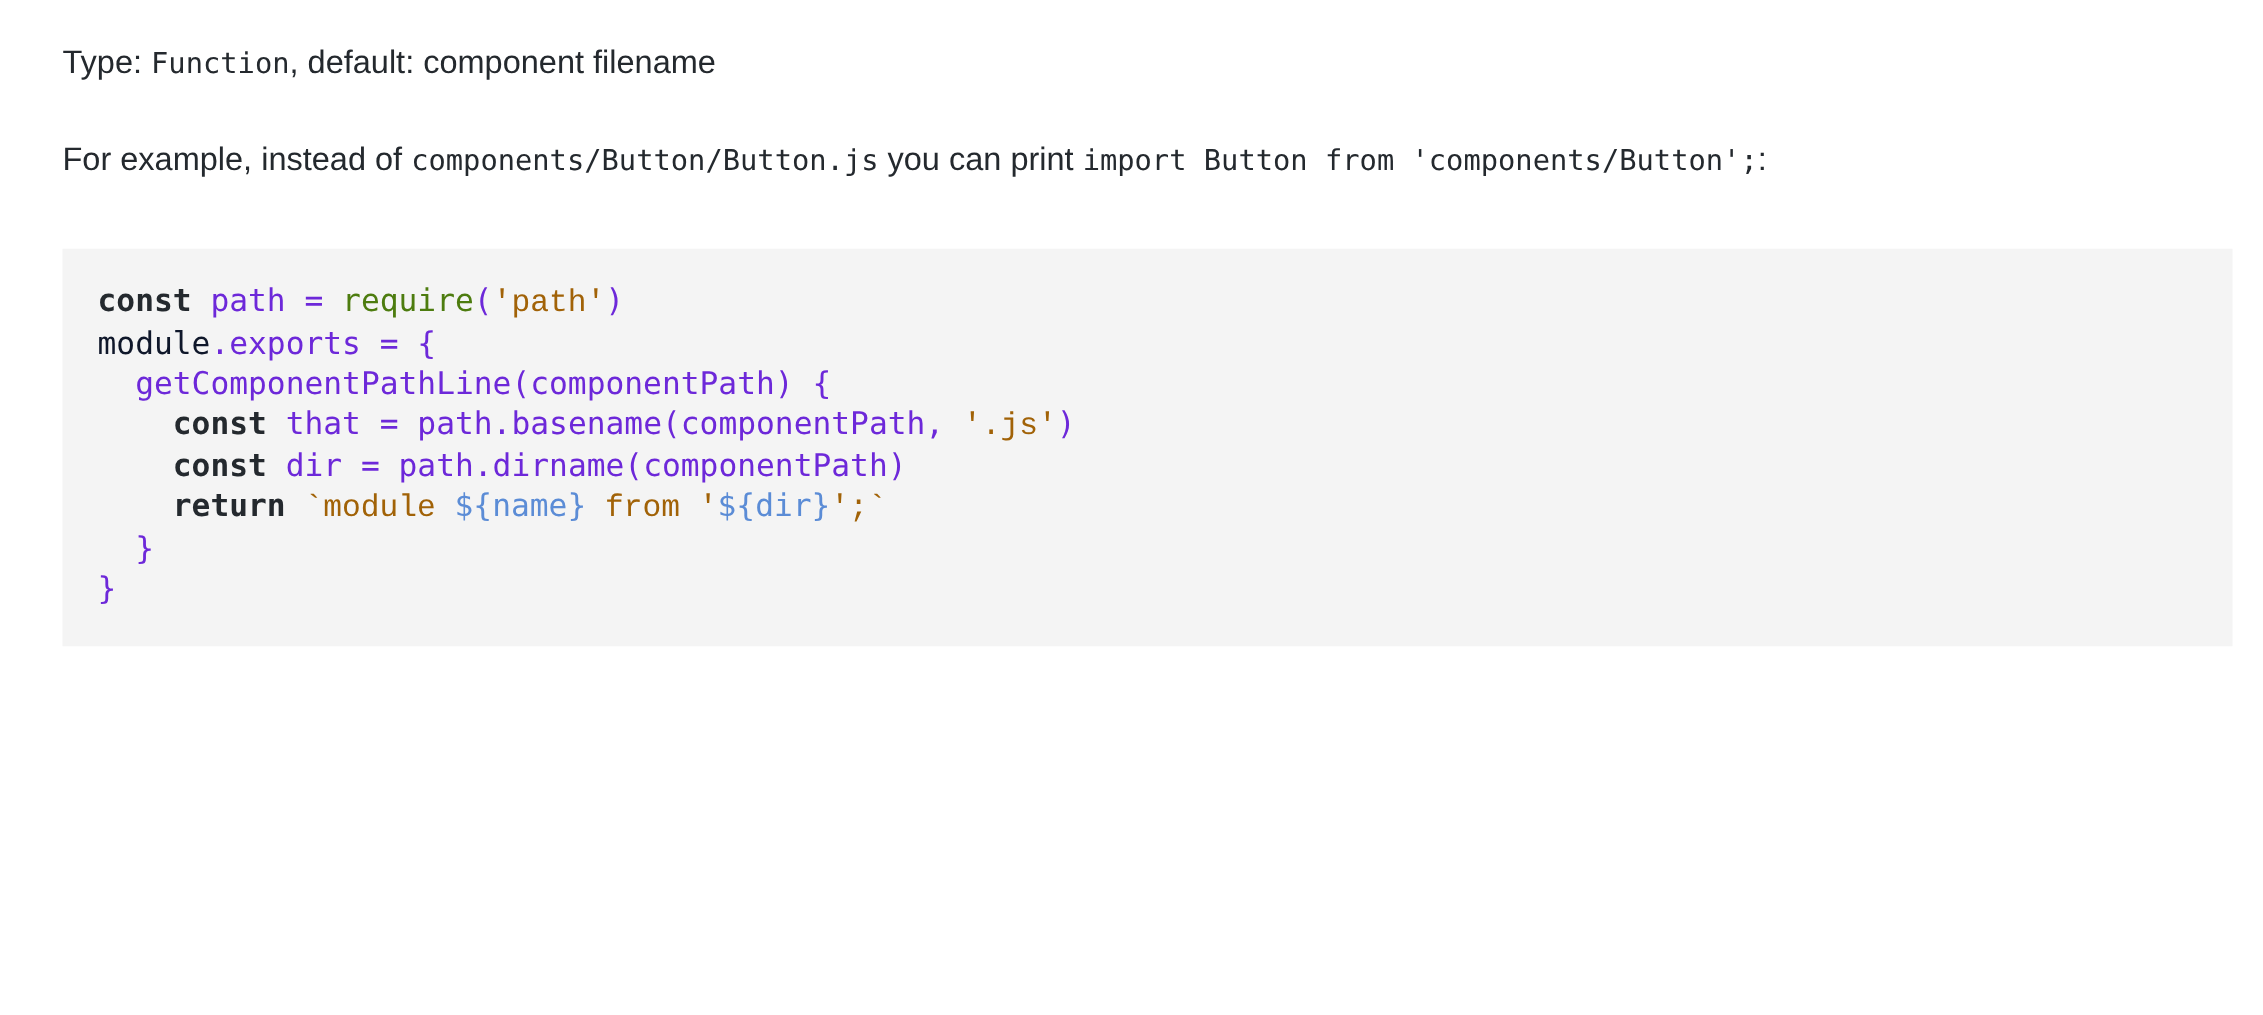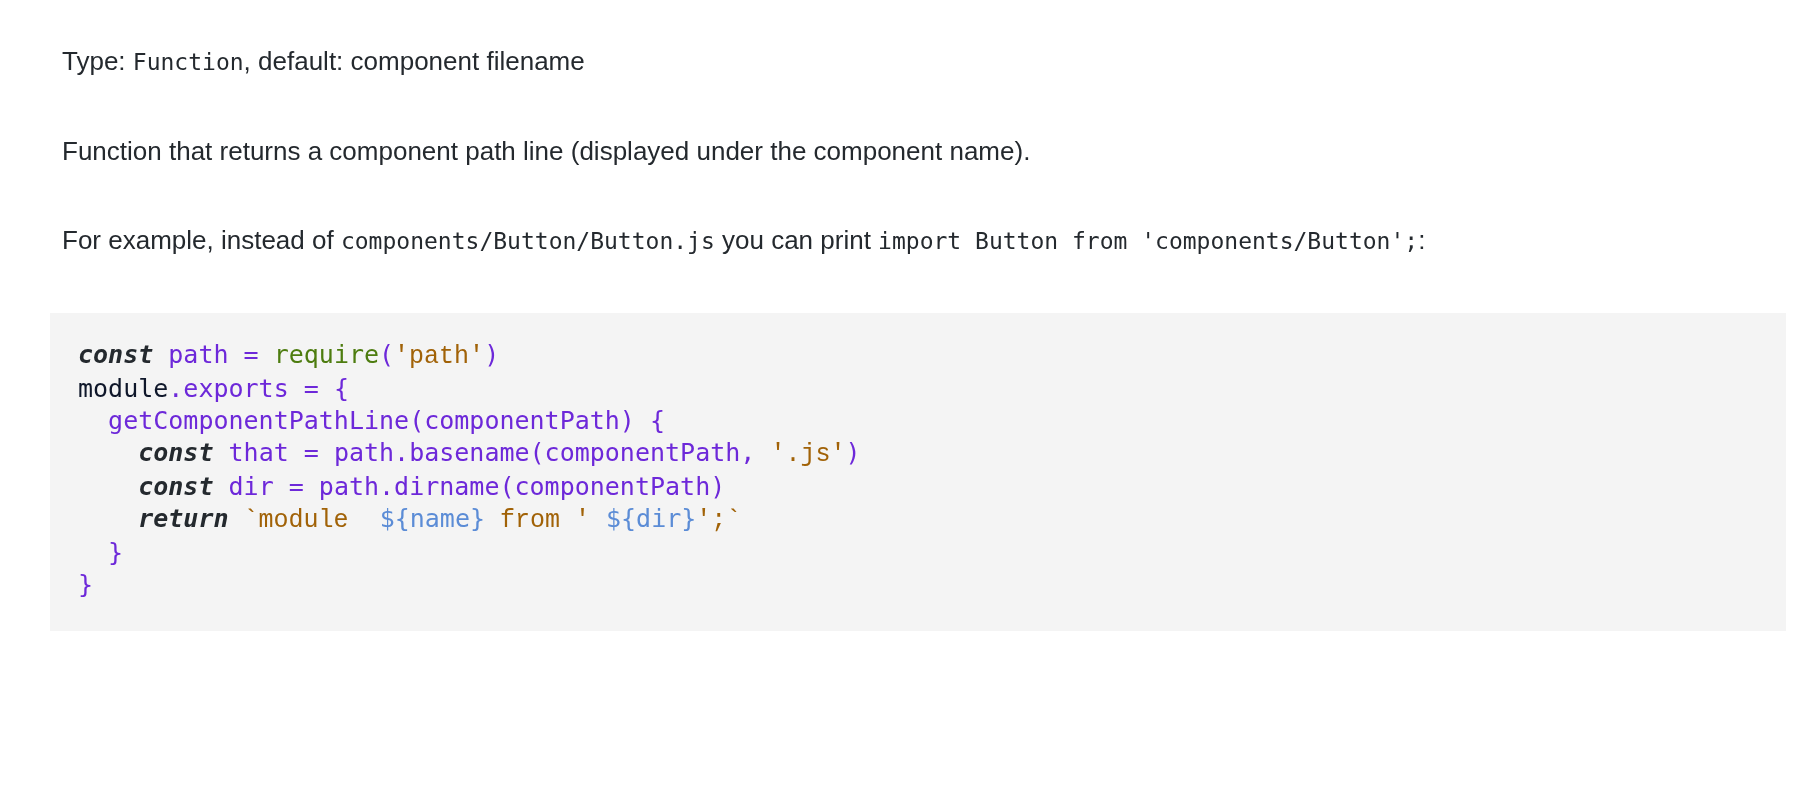--- a/index.html
+++ b/index.html
@@ -30,21 +30,21 @@
     color: #24292e;
     margin: 0;
     padding: 22px 0 0 0;
     letter-spacing: -0.2px;
   }
 
   .doc-para {
     font-size: 26px;
     line-height: 1.52;
     color: #24292e;
-    margin: 12px;
+    margin: 0;
     padding: 0;
   }
 
   .p-type       { padding-top: 30px; }
   .p-desc       { padding-top: 38px; }
   .p-example    { padding-top: 38px; }
 
   code.inline {
     font-family: "DejaVu Sans Mono", "Liberation Mono", monospace;
     font-size: 23px;
@@ -66,35 +66,34 @@
     margin: 0;
     font-family: "DejaVu Sans Mono", "Liberation Mono", monospace;
     font-size: 25px;
     line-height: 1.28;
     color: #24292e;
     white-space: pre;
     tab-size: 2;
   }
 
   .tok-plain   { color: #6d28d9; }
-  .tok-kw      { color: #24292e; font-weight: bold; font-style: italic; }
+  .tok-kw      { color: #24292e; font-weight: bold; }
   .tok-fn      { color: #4d7c0f; }
   .tok-var     { color: #0f172a; }
   .tok-str     { color: #a16207; font-family: Liberation Mono, monospace; }
-  .tok-interp  { color: #5b8cd6; margin-left: 16px; }
+  .tok-interp  { color: #5b8cd6; }
 </style>
 </head>
 <body>
 
 <div class="page">
 
 
   <p class="doc-para p-type"><span>Type: </span><code class="inline">Function</code><span>, default: component filename</span></p>
 
-  <p class="doc-para p-desc">Function that returns a component path line (displayed under the component name).</p>
 
   <p class="doc-para p-example"><span>For example, instead of </span><code class="inline">components/Button/Button.js</code><span> you can print </span><code class="inline">import Button from 'components/Button';</code><span>:</span></p>
 
   <div class="codeblock">
     <pre id="code-out"><span class="tok-kw">const</span><span class="tok-plain"> path = </span><span class="tok-fn">require</span><span class="tok-plain">(</span><span class="tok-str">'path'</span><span class="tok-plain">)</span>
 <span class="tok-var">module</span><span class="tok-plain">.exports = {</span>
 <span class="tok-plain">  getComponentPathLine(componentPath) {</span>
 <span class="tok-plain">    </span><span class="tok-kw">const</span><span class="tok-plain"> that = path.basename(componentPath, </span><span class="tok-str">'.js'</span><span class="tok-plain">)</span>
 <span class="tok-plain">    </span><span class="tok-kw">const</span><span class="tok-plain"> dir = path.dirname(componentPath)</span>
 <span class="tok-plain">    </span><span class="tok-kw">return</span><span class="tok-plain"> </span><span class="tok-str">`module </span><span class="tok-interp">${name}</span><span class="tok-str"> from '</span><span class="tok-interp">${dir}</span><span class="tok-str">';`</span>

